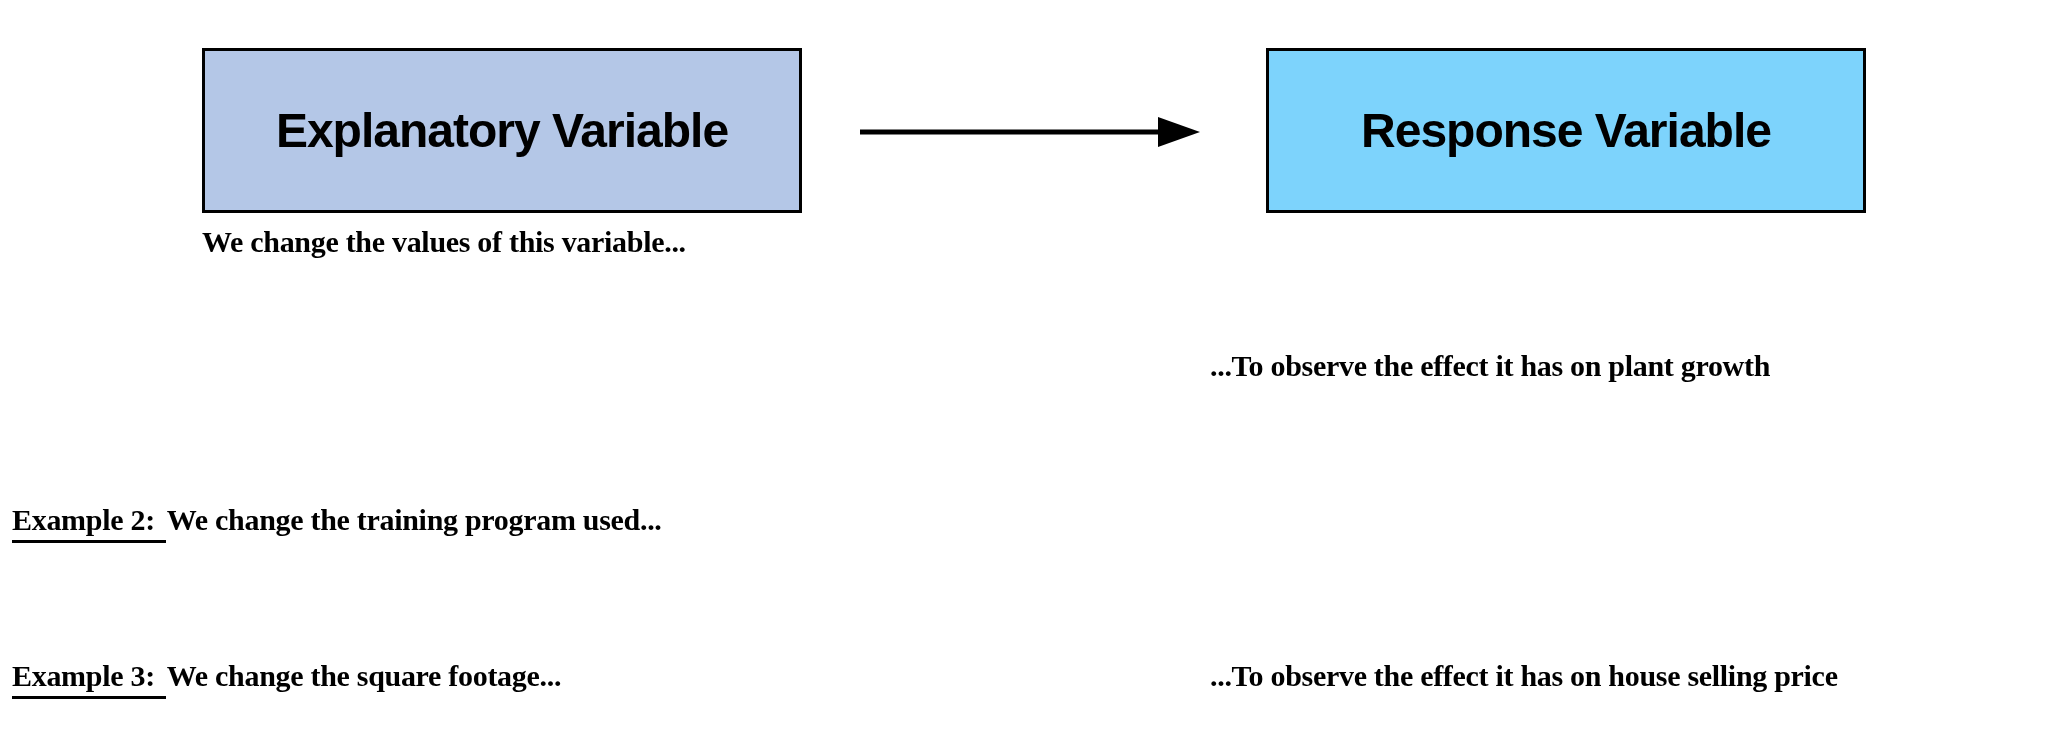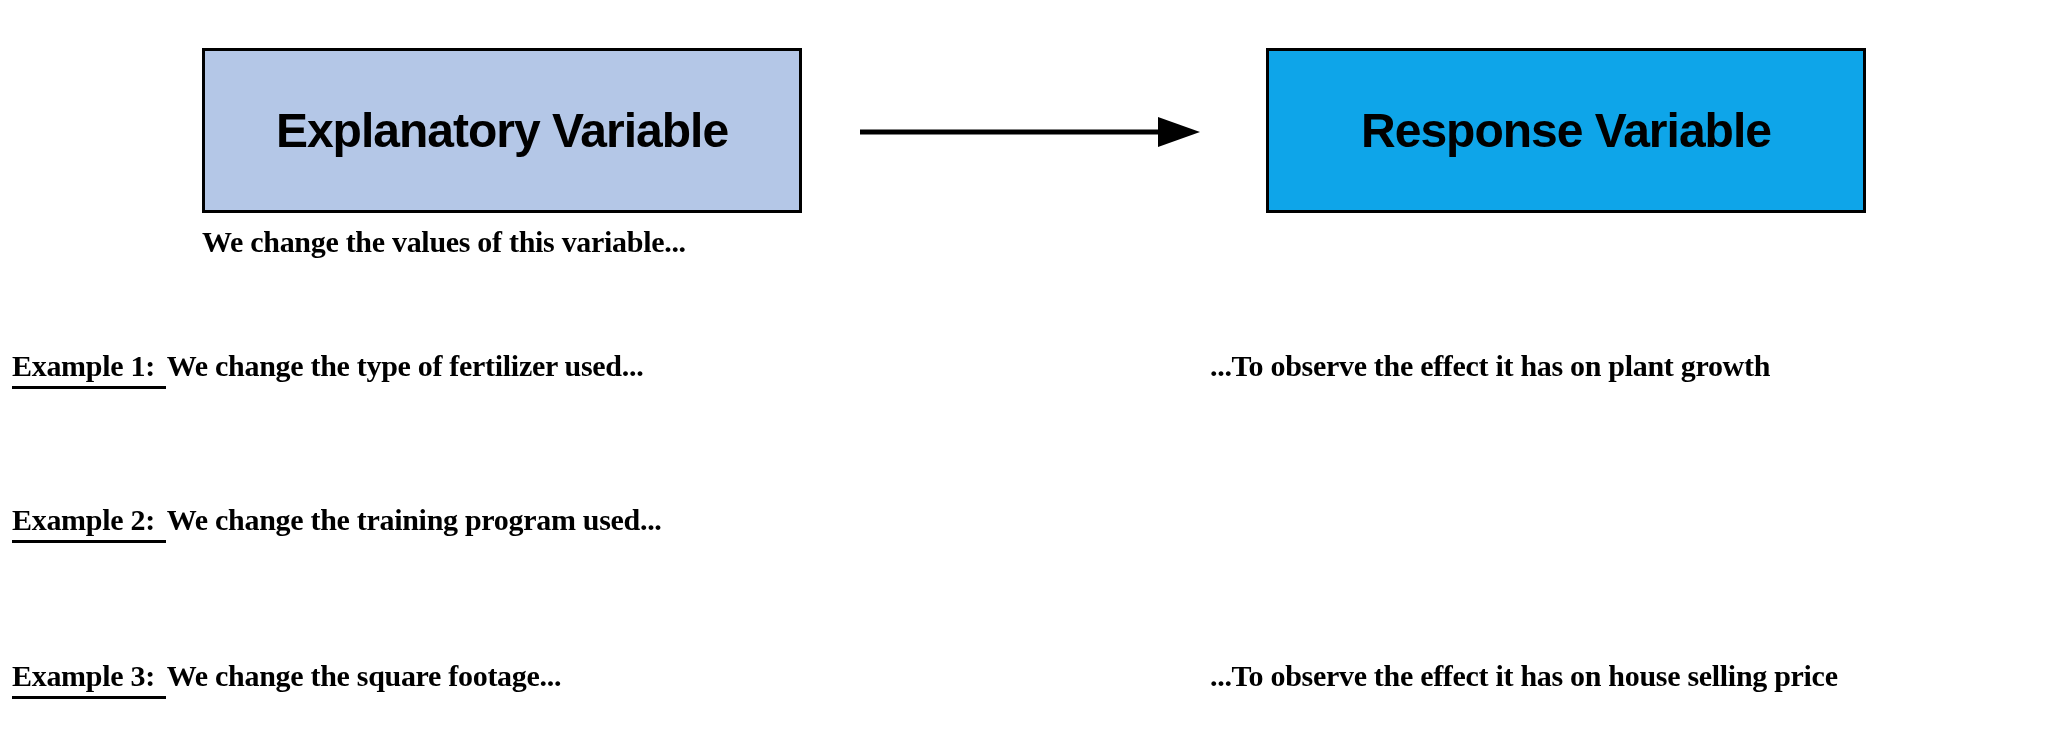--- a/index.html
+++ b/index.html
@@ -69,30 +69,27 @@
 
   <div class="box box-explanatory" style="background-color: rgb(180, 199, 231);">
     <span class="box-title">Explanatory Variable</span>
   </div>
 
   <svg class="arrow-svg" width="360" height="48" viewBox="0 0 360 48">
     <line x1="8" y1="24" x2="312" y2="24" stroke="#000000" stroke-width="5"></line>
     <polygon points="306,9 348,24 306,39" fill="#000000"></polygon>
   </svg>
 
-  <div class="box box-response" style="background-color: #0ea5e9;">
+  <div class="box box-response" style="background-color: #7dd3fc;">
     <span class="box-title">Response Variable</span>
   </div>
 
   <div class="txt cap-left">We change the values of this variable...</div>
 
 
-  <div class="txt ex-left row-0">
-    <span class="example-label">Example 1:</span><span>We change the type of fertilizer used...</span>
-  </div>
   <div class="txt ex-right row-0">...To observe the effect it has on plant growth</div>
 
   <div class="txt ex-left row-1">
     <span class="example-label">Example 2:</span><span>We change the training program used...</span>
   </div>
 
   <div class="txt ex-left row-2">
     <span class="example-label">Example 3:</span><span>We change the square footage...</span>
   </div>
   <div class="txt ex-right row-2">...To observe the effect it has on house selling price</div>

